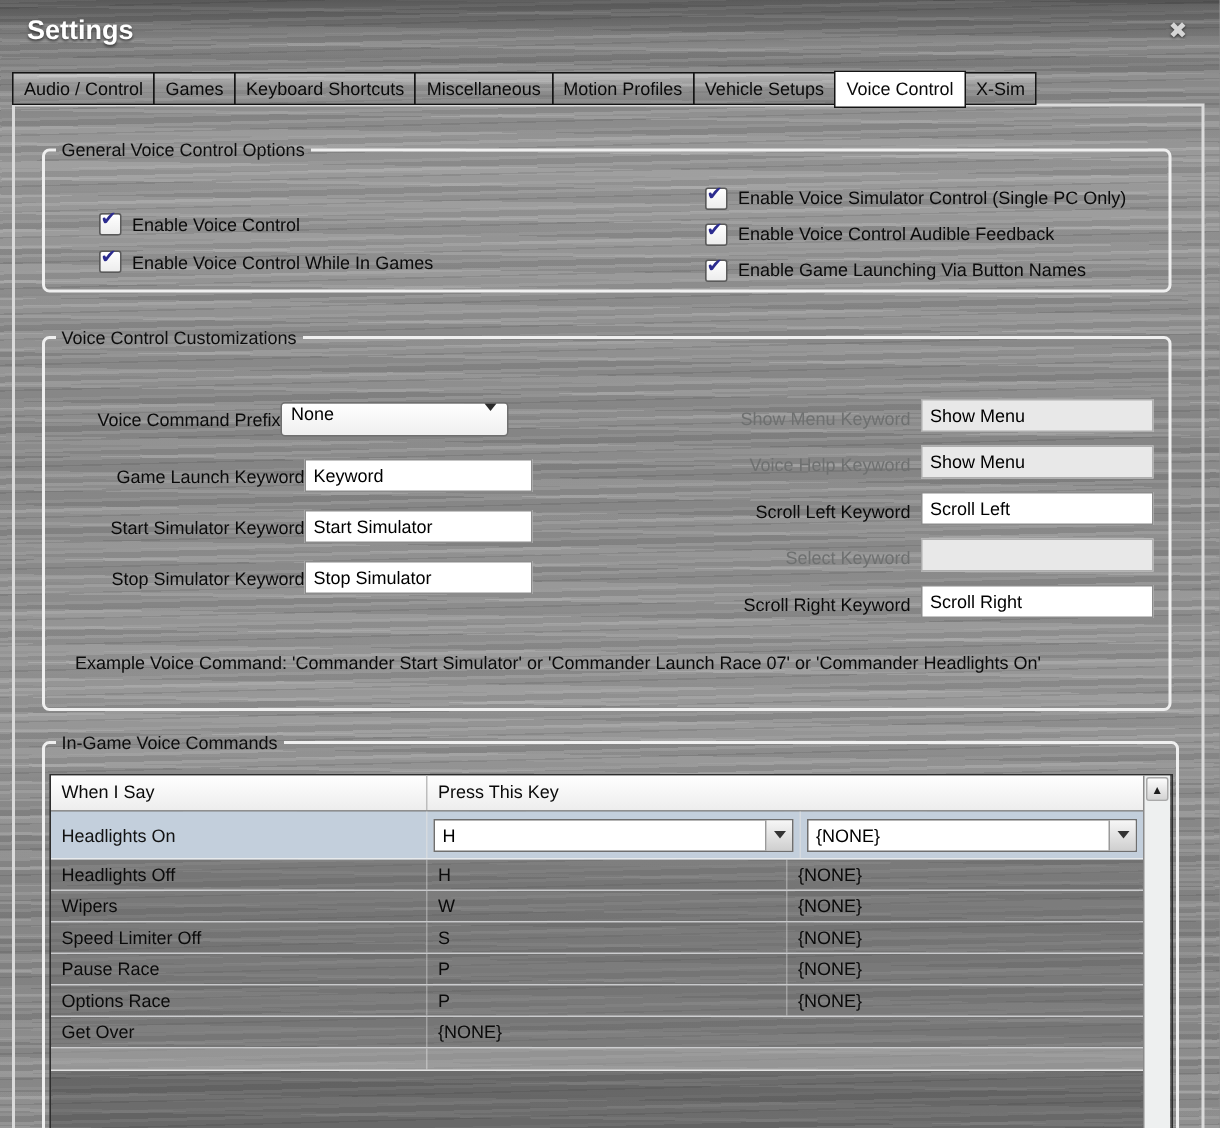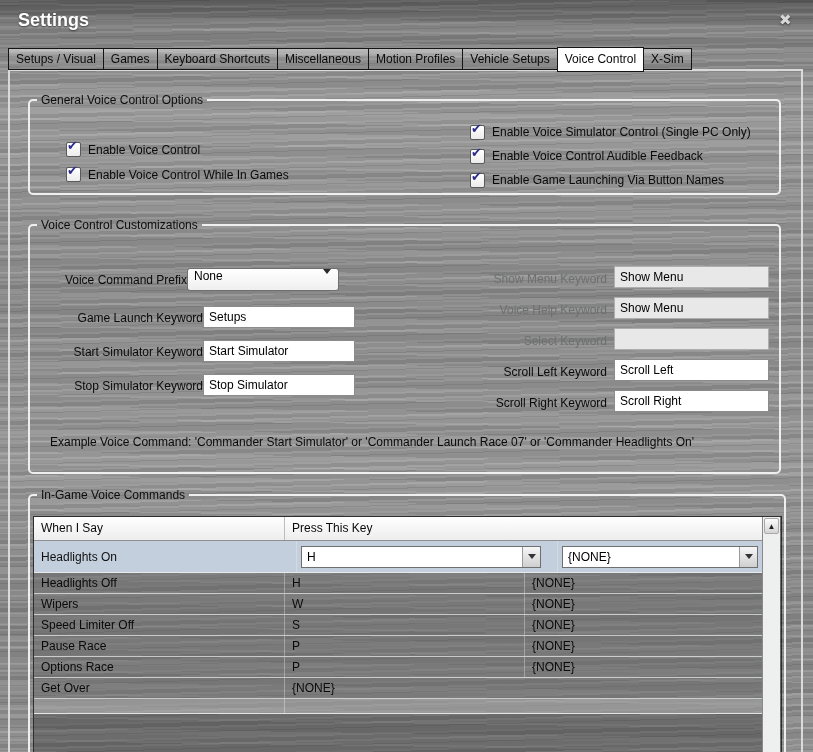--- a/index.html
+++ b/index.html
@@ -58,21 +58,21 @@
   .gridwrap{position:absolute;left:3px;top:14px;width:747px;height:320px;
     border:1px solid #2e2e2e;background:rgba(30,30,30,.30);display:flex;}
   .gridmain{width:728px;display:flex;flex-direction:column;}
   .ghead{display:flex;height:23px;background:linear-gradient(180deg,#fff,#ededed);
     border-bottom:1px solid #8f8f8f;flex:none;}
   .ghead .hcell{font-size:12px;color:#0a0a0a;padding:4px 0 0 7px;box-sizing:border-box;}
   .c1{width:250px;flex:none;}
   .c2{width:240px;flex:none;}
   .c3{flex:1;}
   .ghead .c2,.ghead .c3{border-left:1px solid #bdbdbd;}
-  .selrow{display:flex;height:31px;background:#c3cfdc;border-bottom:1px solid rgba(240,240,240,.8);flex:none;align-items:center;gap:12px;}
+  .selrow{display:flex;height:31px;background:#c3cfdc;border-bottom:1px solid rgba(240,240,240,.8);flex:none;align-items:center;}
   .selrow .scell{box-sizing:border-box;font-size:12px;color:#111;padding-left:7px;}
   .selrow .c2,.selrow .c3{border-left:1px solid rgba(225,225,225,.6);align-self:stretch;display:flex;align-items:center;padding:0 4px;}
   .gridcombo{flex:1;display:flex;align-items:center;height:22px;background:#fff;border:1px solid #6f6f6f;box-sizing:border-box;}
   .gridcombo .ctext{flex:1;font-size:12px;color:#000;padding-left:5px;}
   .gcbtn{width:17px;align-self:stretch;border-left:1px solid #9a9a9a;
     background:linear-gradient(180deg,#f6f6f6,#cfcfcf);display:flex;align-items:center;justify-content:center;flex:none;}
   .gcbtn .tri{margin:0;border-top-color:#333;}
   .grow{display:flex;height:20px;background:rgba(200,200,200,.18);
     border-bottom:1px solid rgba(238,240,242,.7);flex:none;}
   .grow .gcell{box-sizing:border-box;font-size:12px;color:#0a0a0a;padding:3px 0 0 7px;white-space:nowrap;overflow:hidden;}
@@ -84,21 +84,21 @@
     border:1px solid #a9a9a9;border-radius:2px;font-size:8px;color:#1d1d1d;text-align:center;line-height:16px;box-sizing:border-box;}
 </style>
 </head>
 <body>
 
 <div class="title">Settings</div>
 <div class="close">✖</div>
 
 <div class="tabstrip">
     <div class="tab">
-    <span>Setups / Visual</span>
+    <span>Audio / Control</span>
   </div>
     <div class="tab">
     <span>Games</span>
   </div>
     <div class="tab">
     <span>Keyboard Shortcuts</span>
   </div>
     <div class="tab">
     <span>Miscellaneous</span>
   </div>
@@ -161,48 +161,48 @@
 
     <div style="position:absolute;left:10px;top:41px;width:147px;" class="flabel">Voice Command Prefix</div>
     <div class="combo" style="position:absolute;left:157px;top:36px;width:152px;">
       <span class="ctext">None</span>
       <span class="tri"></span>
     </div>
 
     <div style="position:absolute;left:16px;top:70px;width:330px;">
         <div class="fieldrow">
         <span class="flabel">Game Launch Keyword</span>
-        <div class="tbox"><span>Setups</span></div>
+        <div class="tbox"><span>Keyword</span></div>
       </div>
         <div class="fieldrow">
         <span class="flabel">Start Simulator Keyword</span>
         <div class="tbox"><span>Start Simulator</span></div>
       </div>
         <div class="fieldrow">
         <span class="flabel">Stop Simulator Keyword</span>
         <div class="tbox"><span>Stop Simulator</span></div>
       </div>
       </div>
 
     <div style="position:absolute;left:427px;top:32px;width:320px;">
         <div class="fieldrow2 disabled">
         <span class="flabel">Show Menu Keyword</span>
         <div class="tbox"><span>Show Menu</span></div>
       </div>
         <div class="fieldrow2 disabled">
         <span class="flabel">Voice Help Keyword</span>
         <div class="tbox"><span>Show Menu</span></div>
       </div>
+        <div class="fieldrow2">
+        <span class="flabel">Scroll Left Keyword</span>
+        <div class="tbox"><span>Scroll Left</span></div>
+      </div>
         <div class="fieldrow2 disabled">
         <span class="flabel">Select Keyword</span>
         <div class="tbox"><span></span></div>
-      </div>
-        <div class="fieldrow2">
-        <span class="flabel">Scroll Left Keyword</span>
-        <div class="tbox"><span>Scroll Left</span></div>
       </div>
         <div class="fieldrow2">
         <span class="flabel">Scroll Right Keyword</span>
         <div class="tbox"><span>Scroll Right</span></div>
       </div>
       </div>
 
     <div class="example" style="left:20px;top:203px;">Example Voice Command: 'Commander Start Simulator' or 'Commander Launch Race 07' or 'Commander Headlights On'</div>
   </fieldset>
 

